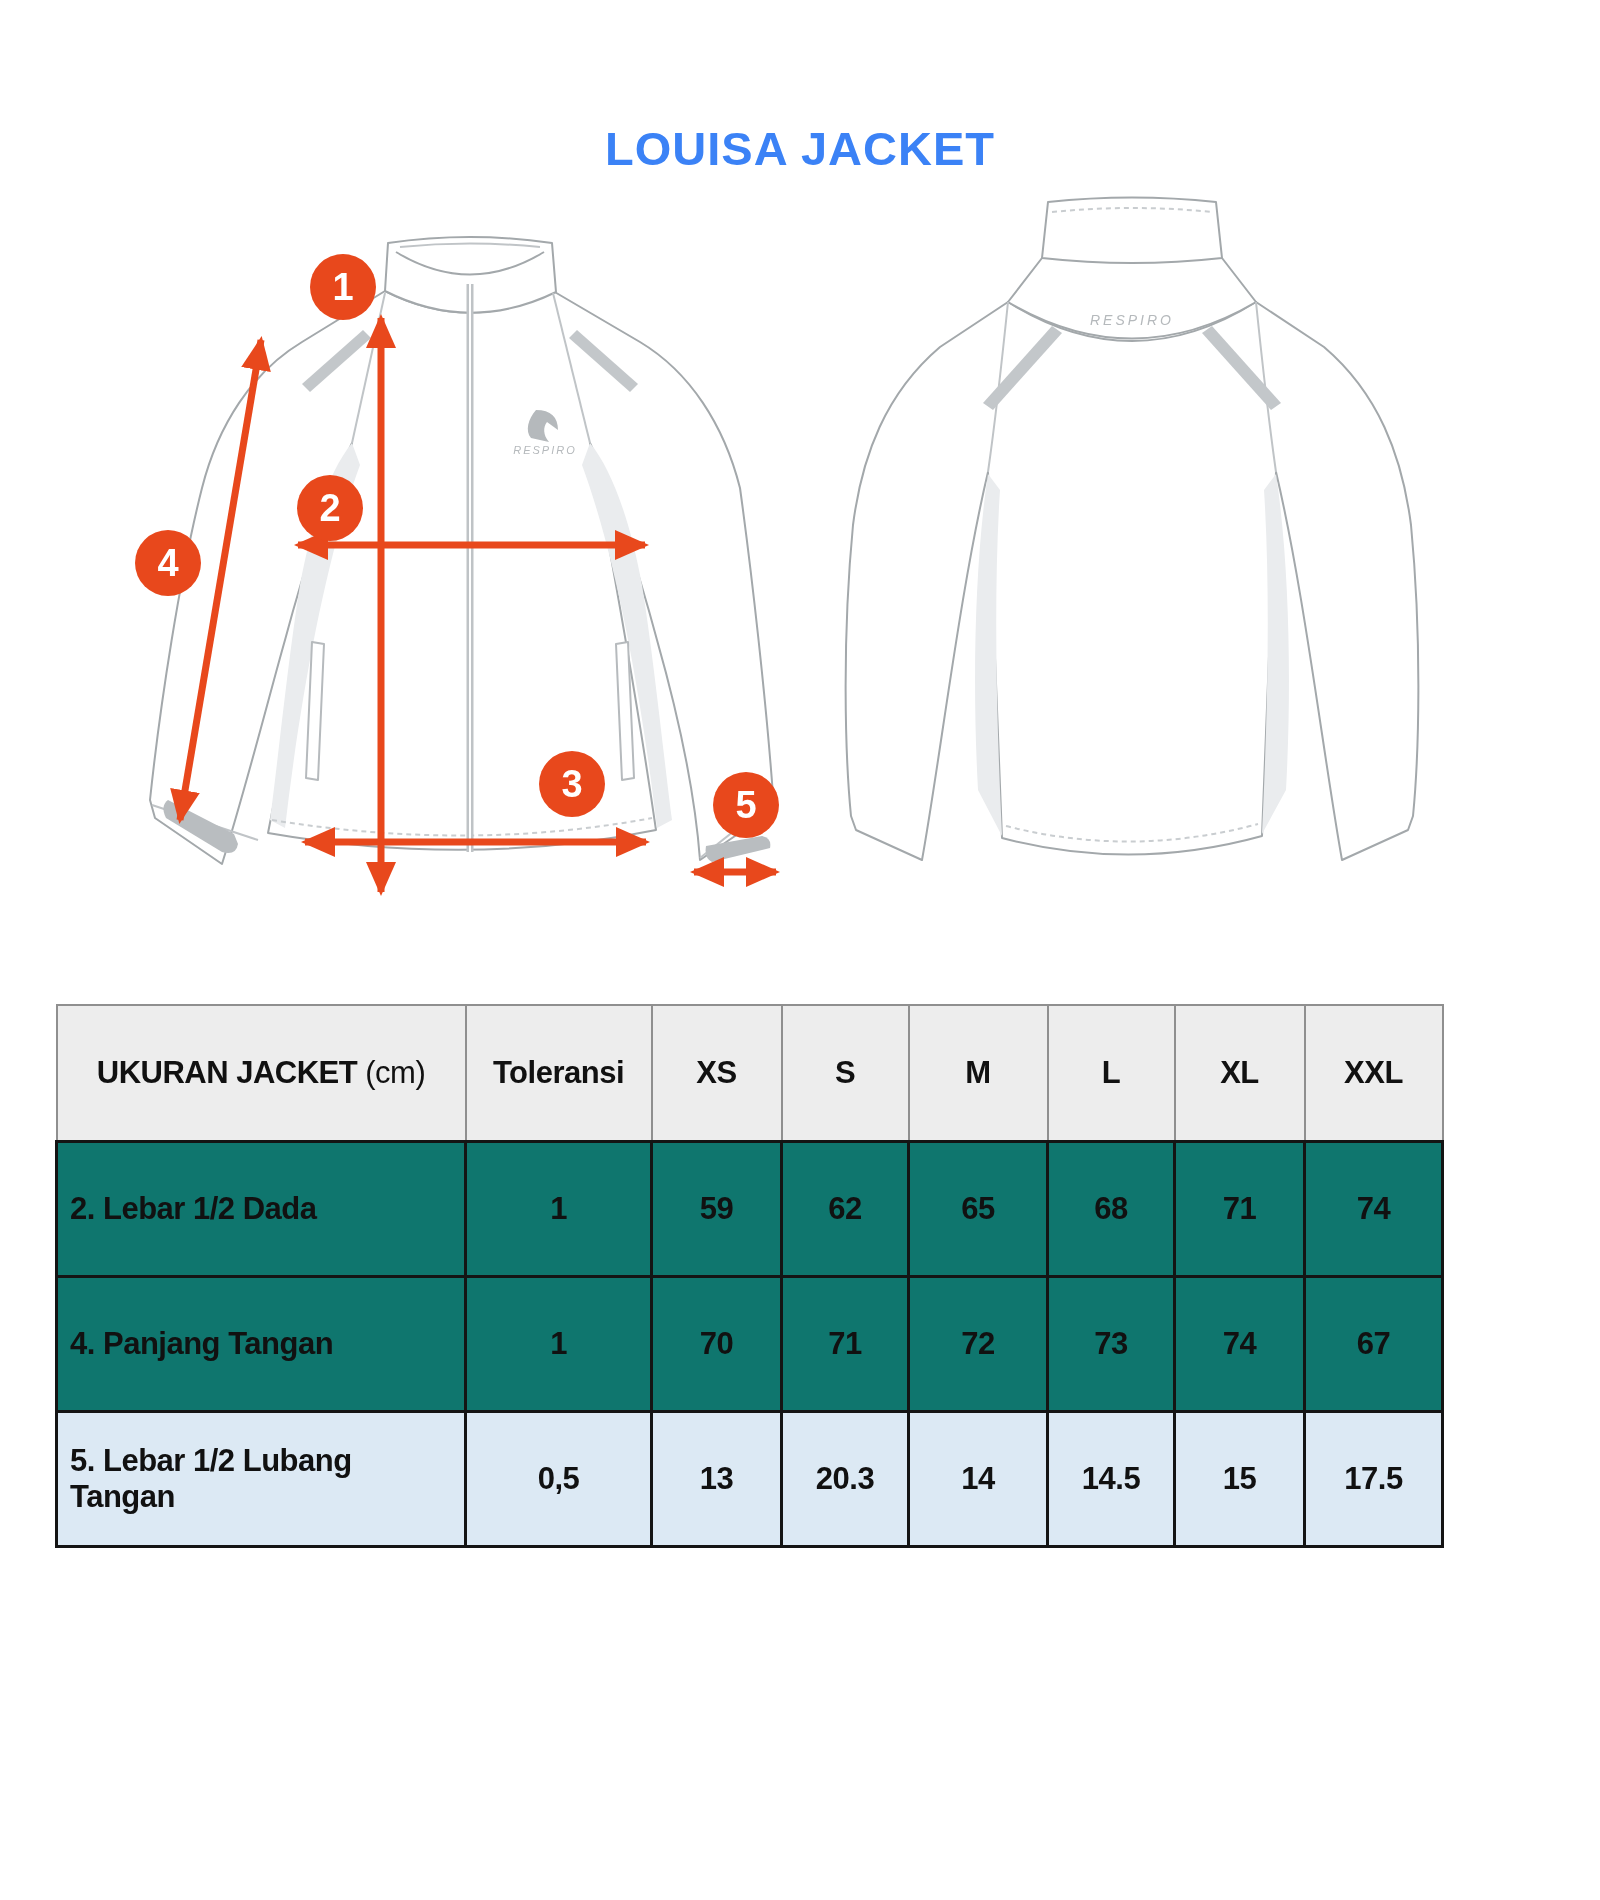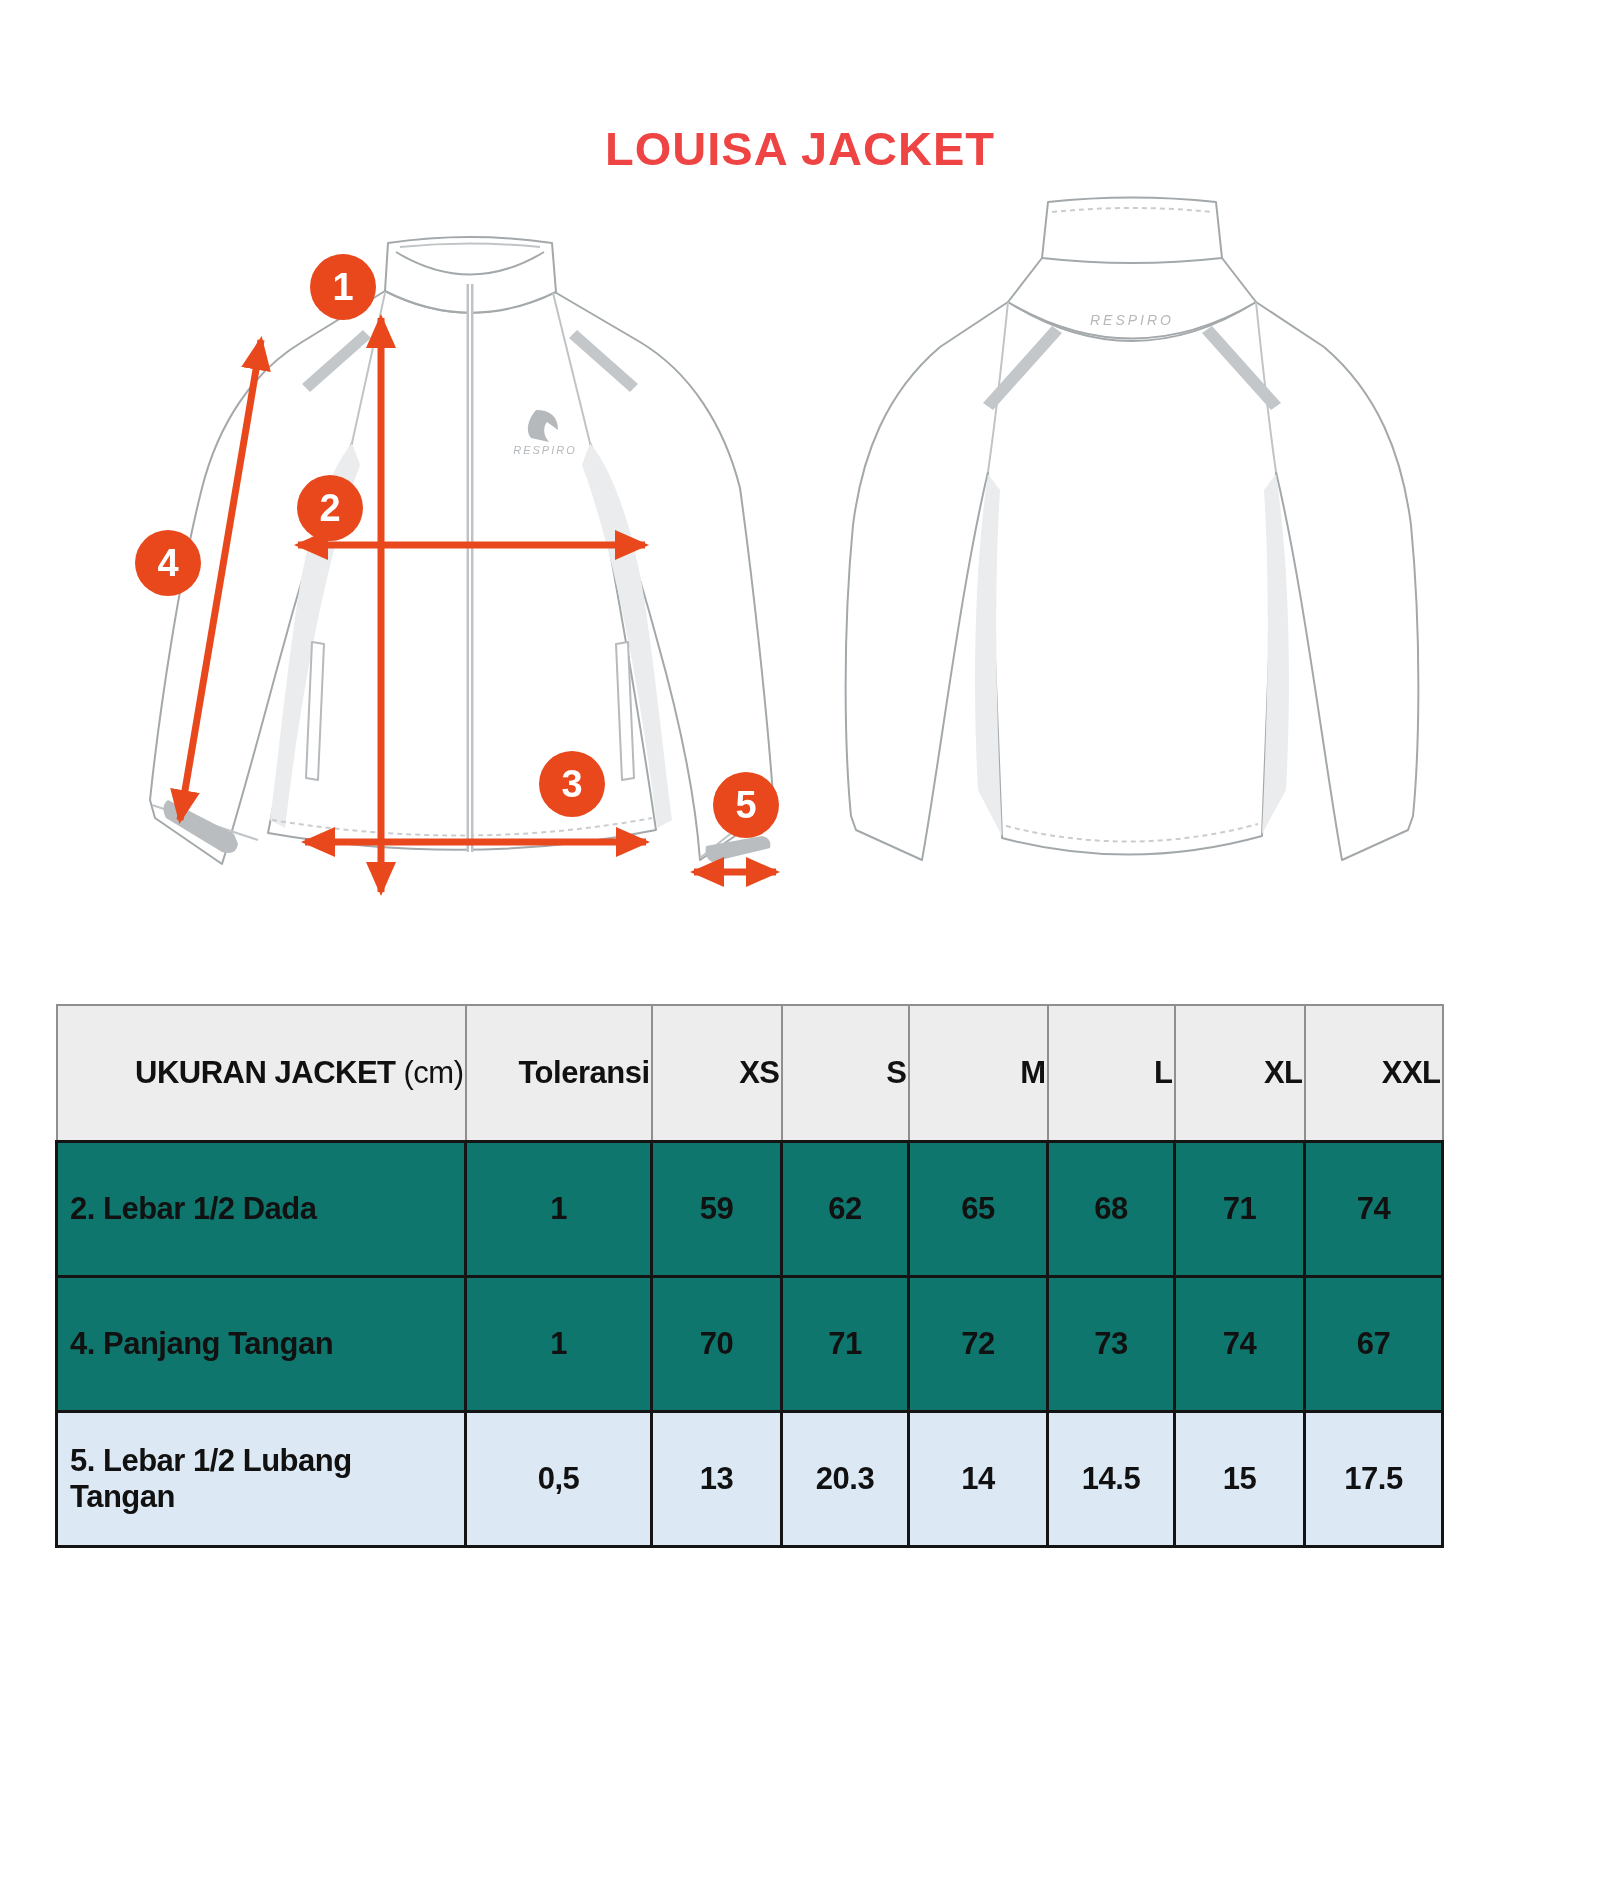--- a/index.html
+++ b/index.html
@@ -3,28 +3,28 @@
 <meta charset="utf-8">
 <style>
   html,body{margin:0;padding:0;}
   body{
     width:1600px;height:1900px;position:relative;background:#ffffff;
     font-family:"Liberation Sans","DejaVu Sans",sans-serif;color:#141414;
     overflow:hidden;
   }
   .page-title{
     position:absolute;top:90px;left:0;width:1600px;
-    text-align:center;font-size:47px;font-weight:700;letter-spacing:1px;color:#ef4444;
+    text-align:center;font-size:47px;font-weight:700;letter-spacing:1px;color:#3b82f6;
   }
   .diagram-wrap{position:absolute;top:0;left:0;width:1600px;height:960px;}
   .table-wrap{position:absolute;top:1004px;left:55px;width:1386px;}
   table.size-table{border-collapse:collapse;table-layout:fixed;width:100%;letter-spacing:-0.5px;}
   table.size-table th{
     height:132px;background:#EDEDED;border:2px solid #8f8f8f;
-    font-size:31px;font-weight:700;color:#111;text-align:right;vertical-align:middle;
+    font-size:31px;font-weight:700;color:#111;text-align:center;vertical-align:middle;
   }
   table.size-table th .unit{font-weight:400;margin-left:8px;}
   table.size-table td{
     height:130px;border:3px solid #141414;background:#0f766e;
     font-size:31px;font-weight:700;color:#111;text-align:center;vertical-align:middle;
   }
   table.size-table tr.alt td{background:#DCE9F4;}
   table.size-table td.label-cell{text-align:left;padding-left:12px;}
 </style>
 </head>

